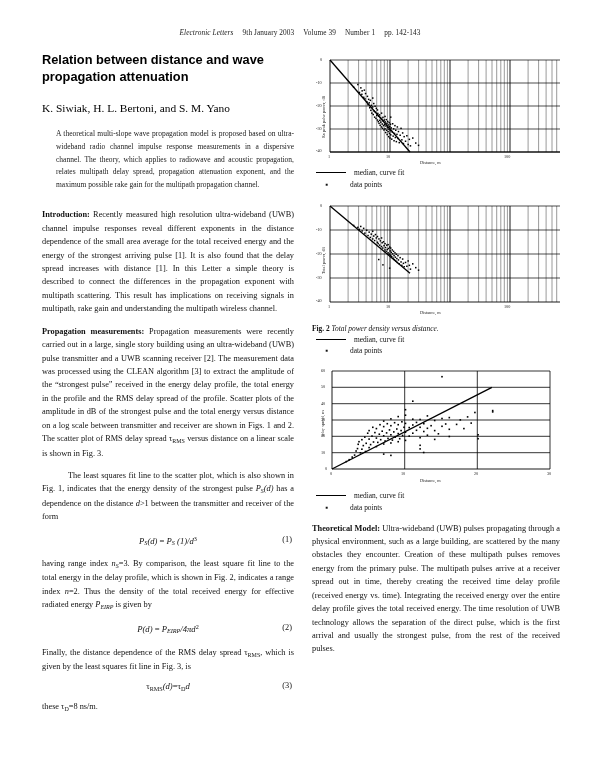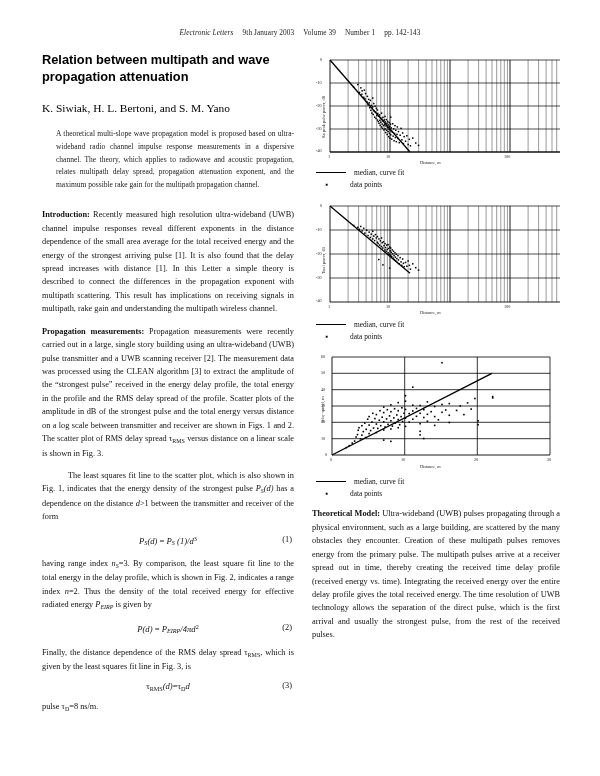--- a/index.html
+++ b/index.html
@@ -210,21 +210,21 @@
 <body>
 
 <div class="page">
 
   <div class="runhead">
     <span class="journal">Electronic Letters</span><span class="sep"></span><span>9th January 2003</span><span class="sep"></span><span>Volume 39</span><span class="sep"></span><span>Number 1</span><span class="sep"></span><span>pp. 142-143</span>
   </div>
 
   <div class="col-left">
 
-    <h1 class="title">Relation between multipath and wave propagation attenuation</h1>
+    <h1 class="title">Relation between distance and wave propagation attenuation</h1>
 
     <div class="authors">K. Siwiak, H. L. Bertoni, and S. M. Yano</div>
 
     <div class="abstract">A theoretical multi-slope wave propagation model is proposed based on ultra-wideband radio channel impulse response measurements in a dispersive channel. The theory, which applies to radiowave and acoustic propagation, relates multipath delay spread, propagation attenuation exponent, and the maximum possible rake gain for the multipath propagation channel.</div>
 
     <p class="para"><b>Introduction:</b><span> Recently measured high resolution ultra-wideband (UWB) channel impulse responses reveal different exponents in the distance dependence of the small area average for the total received energy and the energy of the strongest arriving pulse [1]. It is also found that the delay spread increases with distance [1]. In this Letter a simple theory is described to connect the differences in the propagation exponent with multipath scattering. This result has implications on receiving signals in multipath, rake gain and understanding the multipath wireless channel.</span></p>
 
     <p class="para"><b>Propagation measurements:</b><span> Propagation measurements were recently carried out in a large, single story building using an ultra-wideband (UWB) pulse transmitter and a UWB scanning receiver [2]. The measurement data was processed using the CLEAN algorithm [3] to extract the amplitude of the “strongest pulse” received in the energy delay profile, the total energy in the profile and the RMS delay spread of the profile. Scatter plots of the amplitude in dB of the strongest pulse and the total energy versus distance on a log scale between transmitter and receiver are shown in Figs. 1 and 2. The scatter plot of RMS delay spread τ</span><span class="sub">RMS</span><span> versus distance on a linear scale is shown in Fig. 3.</span></p>
 
     <p class="para indent tight"><span>The least squares fit line to the scatter plot, which is also shown in Fig. 1, indicates that the energy density of the strongest pulse </span><i class="var">P</i><i class="var sub">S</i><i class="var">(d)</i><span> has a dependence on the distance </span><i class="var">d</i><span>&gt;1 between the transmitter and receiver of the form</span></p>
@@ -241,21 +241,21 @@
       <span class="eq-num">(2)</span>
     </div>
 
     <p class="para tight"><span>Finally, the distance dependence of the RMS delay spread τ</span><span class="sub">RMS</span><span>, which is given by the least squares fit line in Fig. 3, is</span></p>
 
     <div class="eq compact">
       <span class="eq-body"><span>τ</span><span class="sub">RMS</span><i class="var">(d)</i><span>=</span><span>τ</span><span class="sub">D</span><i class="var">d</i></span>
       <span class="eq-num">(3)</span>
     </div>
 
-    <p class="para"><span>pulse τ</span><span class="sub">D</span><span>=8 ns/m.</span></p>
+    <p class="para"><span>these τ</span><span class="sub">D</span><span>=8 ns/m.</span></p>
 
   </div>
 
   <div class="col-right">
 
     <div class="figure">
       <div class="figbox">
         <div class="plot">
           <svg width="248" height="116" viewBox="0 0 248 116">
             <g>
@@ -571,20 +571,24 @@
           <span class="ytick" style="left:4px; top:53px;">-20</span>
           <span class="ytick" style="left:4px; top:77px;">-30</span>
           <span class="ytick" style="left:4px; top:100px;">-40</span>
           <span class="xtick" style="left:16px; top:106px;">1</span>
           <span class="xtick" style="left:74px; top:106px;">10</span>
           <span class="xtick" style="left:192px; top:106px;">100</span>
           <span class="ylab" style="left:9px; top:76px;">Total power, dB</span>
           <span class="xlab" style="left:108px; top:112px;">Distance, m</span>
         </div>
       </div>
+      <div class="fig-caption">
+        <span class="figlab">Fig. 2</span>
+        <span class="captext">Total power density versus distance.</span>
+      </div>
       <div class="legend-row">
         <span class="legend-line"></span><span>median, curve fit</span>
       </div>
       <div class="legend-row">
         <span class="legend-dot">▪</span><span>data points</span>
       </div>
     </div>
 
     <div class="figure">
       <div class="figbox">

